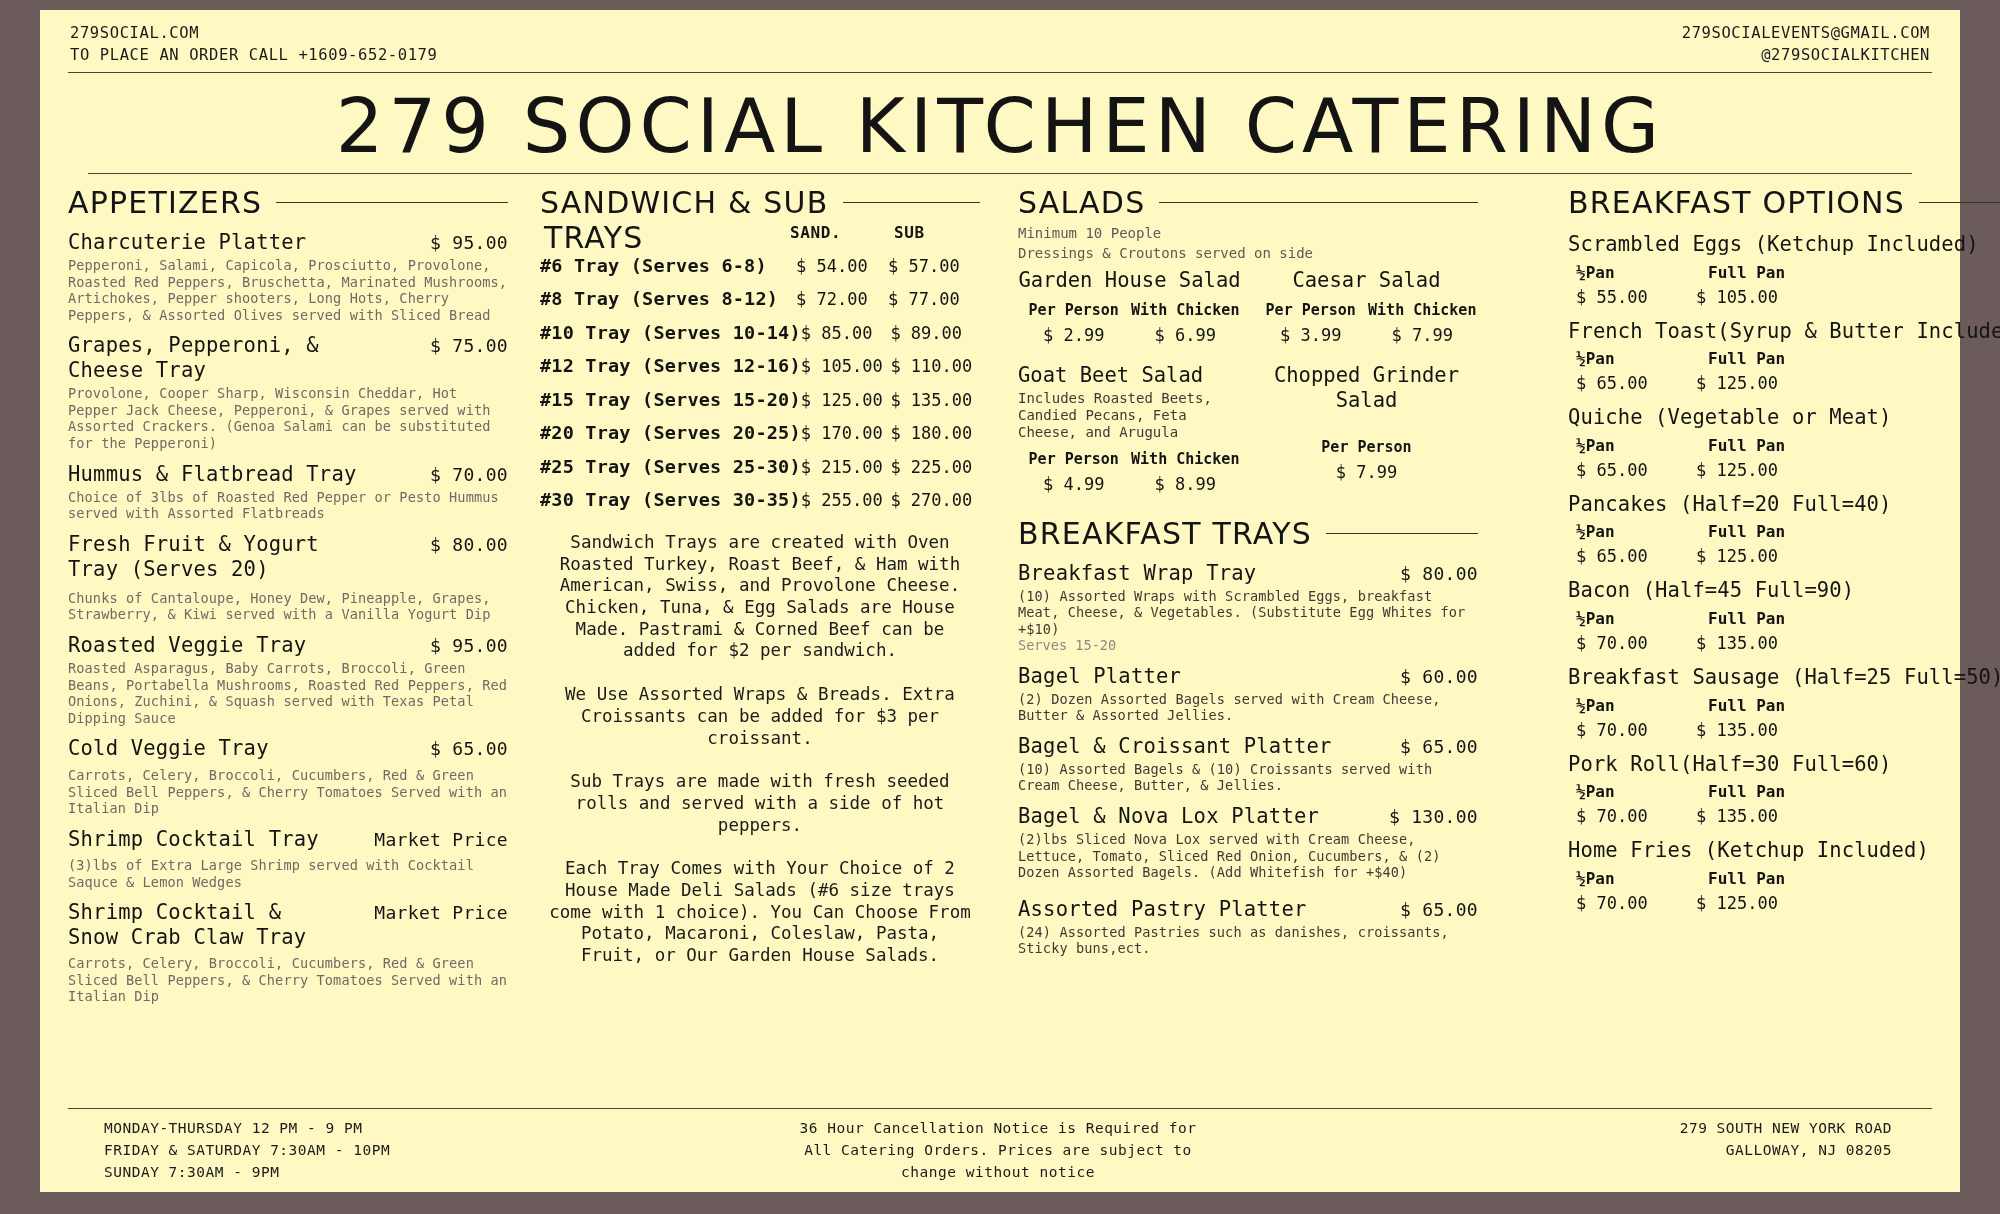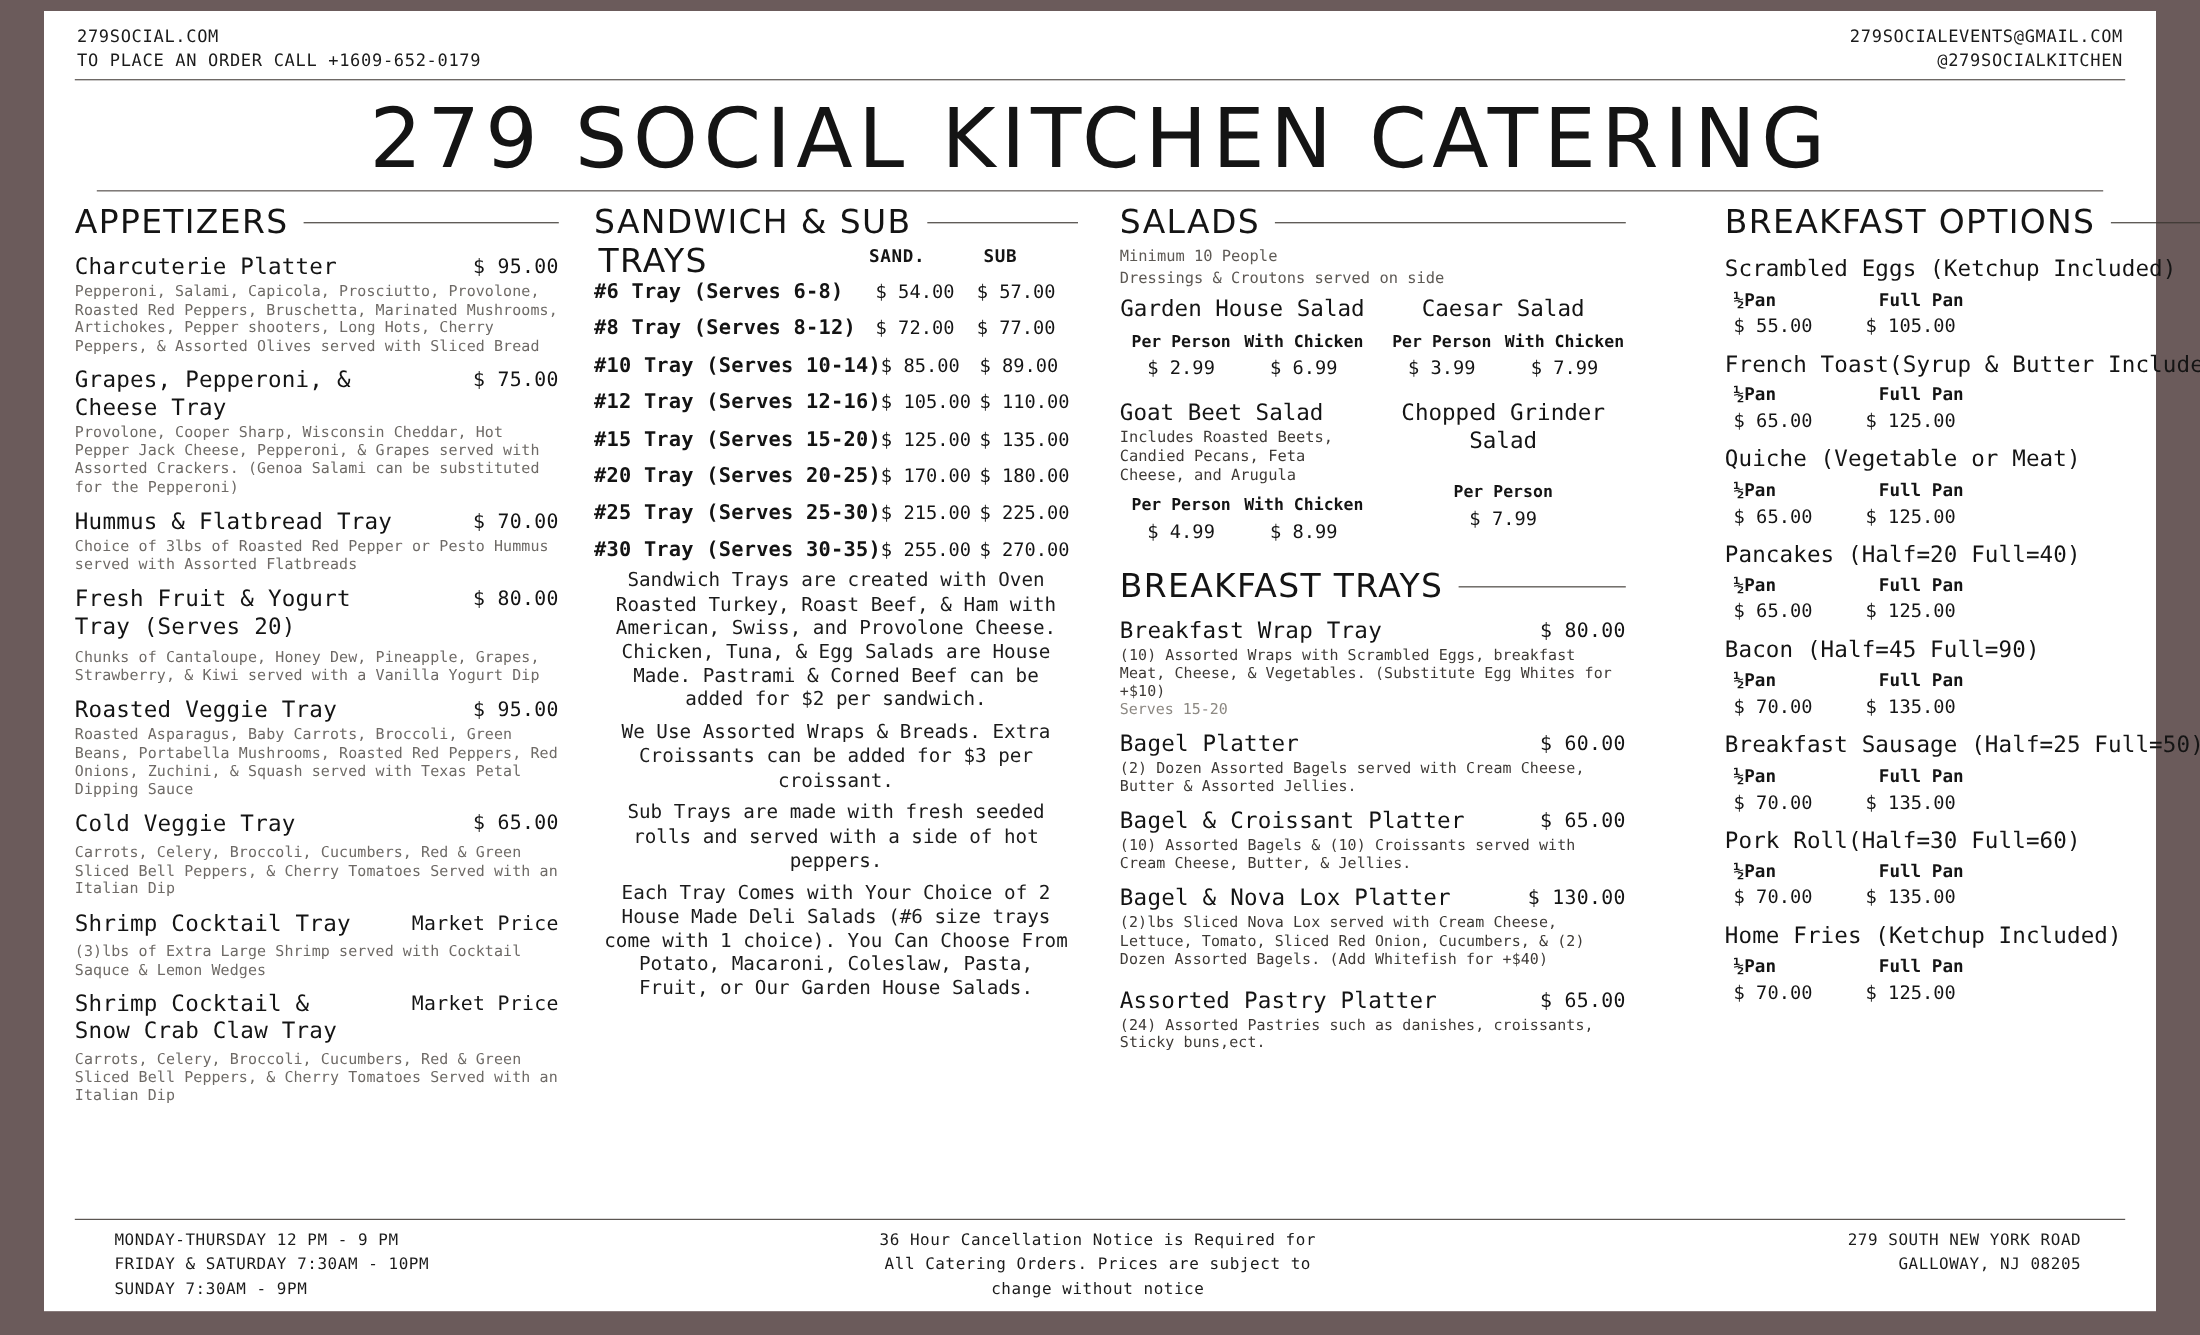--- a/index.html
+++ b/index.html
@@ -19,21 +19,21 @@
     width: 2000px;
     height: 1214px;
     background: #6b5b5b;
     box-sizing: border-box;
   }
   .sheet {
     position: absolute;
     left: 40px; top: 10px;
     width: 1920px;
     height: 1182px;
-    background: #ffffff;
+    background: #fef9c3;
     box-sizing: border-box;
   }
 
   
   .hdr {
     position: absolute;
     left: 30px; top: 12px; right: 30px;
     height: 56px;
   }
   .hdr-left, .hdr-right {
@@ -177,21 +177,21 @@
     font-size: 17px;
     color: #141414;
     text-align: left;
     white-space: nowrap;
   }
   .para {
     font-size: 17.5px;
     line-height: 1.24;
     color: #1b1b1b;
     text-align: center;
-    margin-top: 8px;
+    margin-top: 22px;
     padding: 0 6px;
   }
 
   
   .sal-note {
     font-size: 14px;
     color: #5d5954;
     line-height: 1.3;
     margin-top: 2px;
   }

